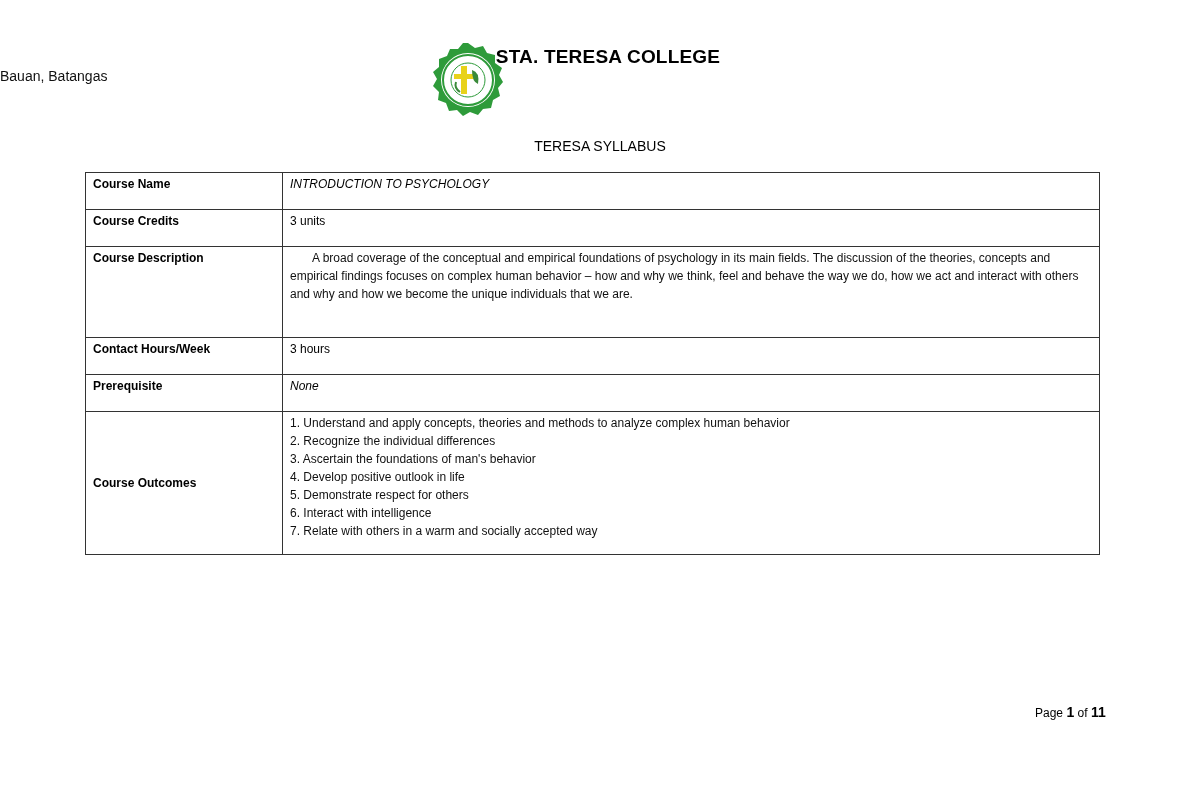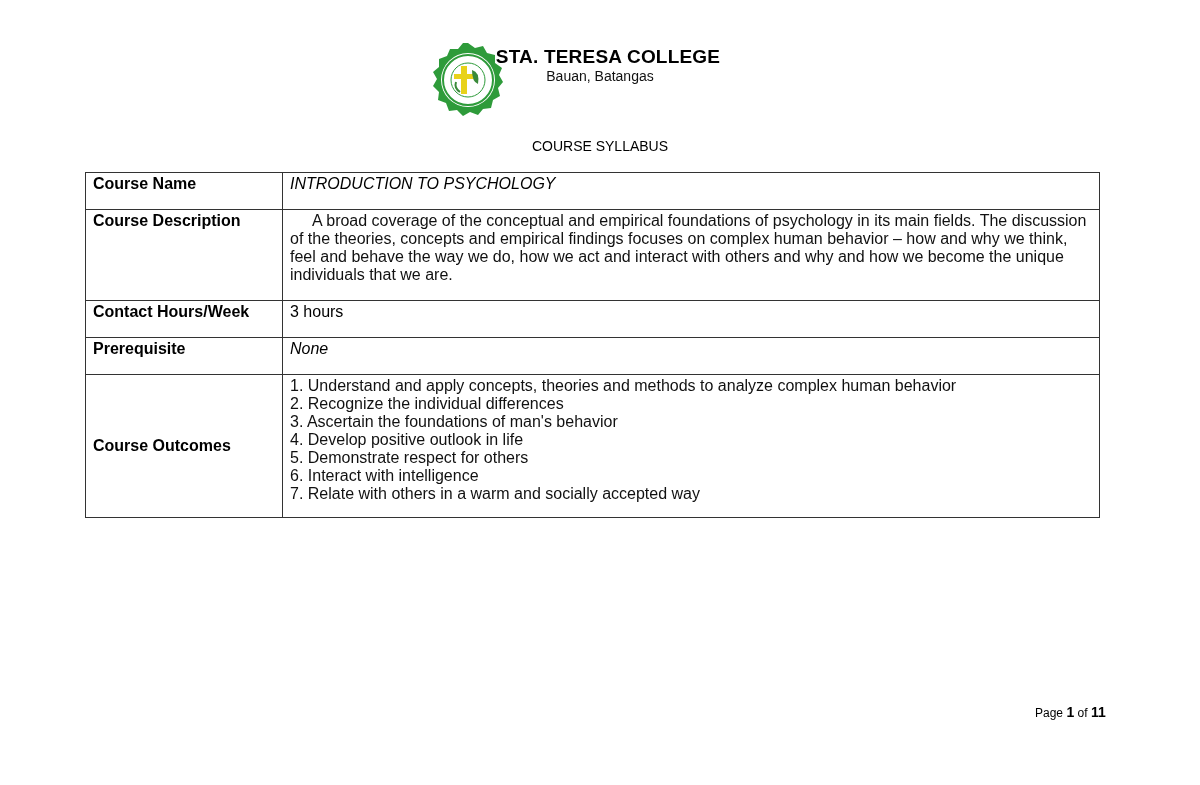--- a/index.html
+++ b/index.html
@@ -3,26 +3,26 @@
 <meta charset="utf-8">
 <style>
   html, body { margin: 0; padding: 0; }
   body {
     width: 1200px; height: 785px; background: #ffffff; position: relative;
     font-family: "Liberation Sans", sans-serif; color: #000; overflow: hidden;
   }
   .header { position: absolute; top: 40px; left: 0; width: 1200px; height: 80px; }
   .logo { position: absolute; left: 430px; top: 2px; width: 76px; height: 76px; }
   .school-name { position: absolute; left: 0; width: 1200px; top: 6px; text-align: center; font-weight: bold; font-size: 19px; letter-spacing: 0.2px; padding-left: 8px; }
-  .loc { position: absolute; width: 1200px; top: 28px; text-align: center; font-size: 14px; color: #111; }
+  .loc { position: absolute; width: 1200px; top: 28px; font-size: 14px; color: #111; }
   .dept { position: absolute; width: 1200px; top: 46px; text-align: center; font-size: 14px; color: #111; }
   .doc-title { position: absolute; top: 138px; width: 1200px; text-align: center; font-size: 14px; }
   table.syl {
     position: absolute; left: 85px; top: 172px; width: 1015px;
-    border-collapse: collapse; font-size: 16px;
+    border-collapse: collapse; font-size: 12px;
   }
   table.syl td { border: 1.5px solid #333; vertical-align: top; padding: 2px 7px; line-height: 18px; }
   table.syl td.lbl { width: 182px; font-weight: bold; }
   .r-name td, .r-credits td, .r-hours td, .r-prereq td { height: 32px; }
   .r-desc td { height: 86px; }
   .r-out td { height: 138px; margin-top: 44px; }
   .r-out td.lbl { vertical-align: middle; }
   .it { font-style: italic; }
   .desc { text-indent: 22px; margin: 0; color: #111; }
   .outcomes { margin: 0; padding: 0; list-style: none; color: #111; }
@@ -40,27 +40,31 @@
     <circle cx="38" cy="38" r="17" fill="none" stroke="#2e9b3a" stroke-width="1"></circle>
     <rect x="31" y="24" width="6" height="28" fill="#e8d21a"></rect>
     <rect x="24" y="32" width="22" height="5" fill="#e8d21a"></rect>
     <path d="M42 28 q8 2 6 14 q-6 -2 -6 -14z" fill="#3a8a3a"></path>
     <path d="M26 40 q-2 6 4 10" stroke="#3a8a3a" stroke-width="2" fill="none"></path>
   </svg>
   <div class="school-name">STA. TERESA COLLEGE</div>
   <div class="loc">Bauan, Batangas</div>
 </div>
 
-<div class="doc-title">COURSE SYLLABUS</div>
+<div class="doc-title">TERESA SYLLABUS</div>
 
 <table class="syl">
   <tbody>
       <tr class="r-name">
     <td class="lbl">Course Name</td>
     <td class="it">INTRODUCTION TO PSYCHOLOGY</td>
+  </tr>
+  <tr class="r-credits">
+    <td class="lbl">Course Credits</td>
+    <td>3 units</td>
   </tr>
   <tr class="r-desc">
     <td class="lbl">Course Description</td>
     <td>
           <p class="desc">A broad coverage of the conceptual and empirical foundations of psychology in its main fields. The discussion of the theories, concepts and empirical findings focuses on complex human  behavior – how and why we think, feel and behave the way we do, how we act and interact with others and why and how we become the unique individuals that we are.</p>
         </td>
   </tr>
   <tr class="r-hours">
     <td class="lbl">Contact Hours/Week</td>
     <td>3 hours</td>

